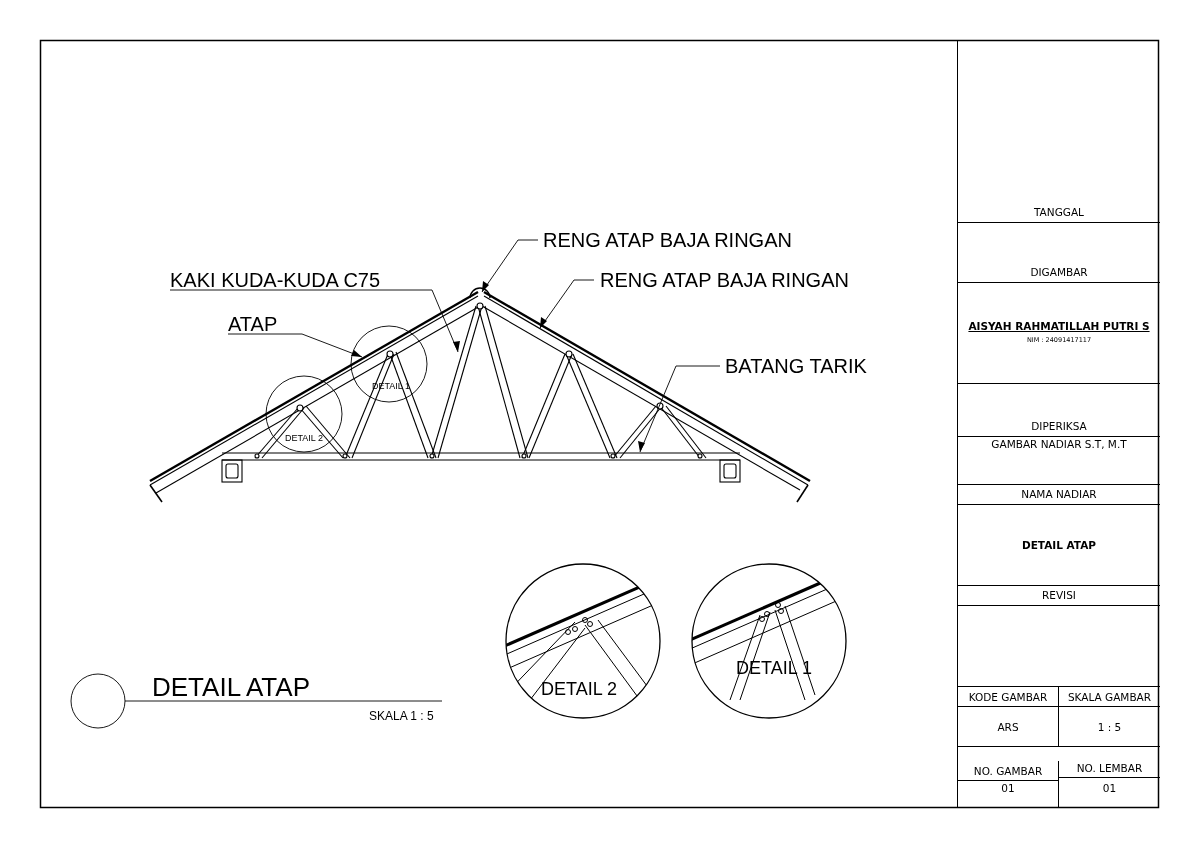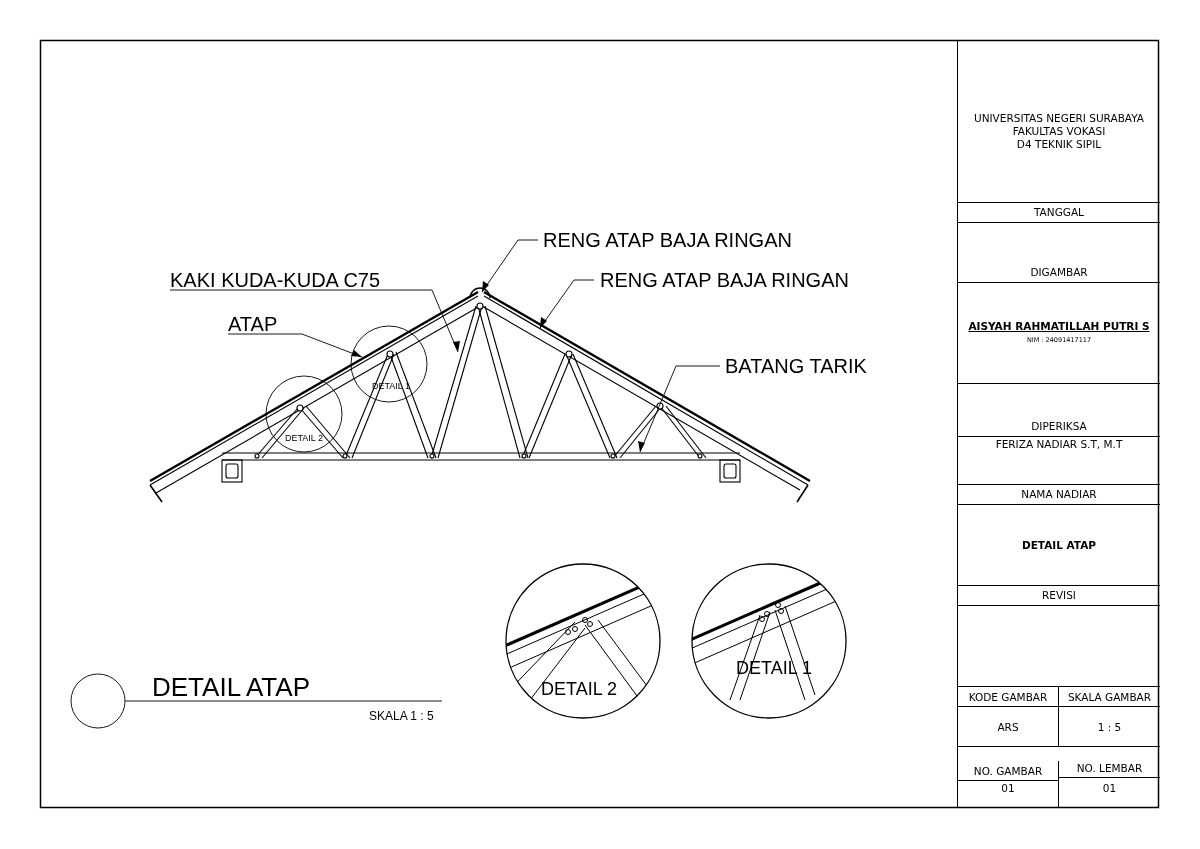--- a/index.html
+++ b/index.html
@@ -162,33 +162,28 @@
   <g>
     <circle cx="98" cy="701" r="27" fill="none" stroke="#000" stroke-width="0.9"></circle>
     <line x1="125" y1="701" x2="442" y2="701" stroke="#000" stroke-width="0.9"></line>
     <text x="152" y="696" font-size="26">DETAIL ATAP</text>
     <text x="369" y="720" font-size="12">SKALA 1 : 5</text>
   </g>
 </svg>
 
 
 <div class="tb">
-  <div class="tb-cell" style="top:21px;height:142px;flex-direction:column;">
-    <span>UNIVERSITAS NEGERI SURABAYA</span>
-    <span>FAKULTAS VOKASI</span>
-    <span>D4 TEKNIK SIPIL</span>
-  </div>
   <div class="tb-cell" style="top:163px;height:20px;">TANGGAL</div>
   <div class="tb-cell" style="top:223px;height:20px;">DIGAMBAR</div>
   <div class="tb-cell" style="top:243px;height:101px;flex-direction:column;">
     <span class="drawer-name">AISYAH RAHMATILLAH PUTRI S</span>
     <span class="nim">NIM : 24091417117</span>
   </div>
   <div class="tb-cell" style="top:344px;height:20px;margin-top:33px;">DIPERIKSA</div>
-  <div class="tb-cell" style="top:364px;height:81px;">FERIZA NADIAR S.T, M.T</div>
+  <div class="tb-cell" style="top:364px;height:81px;">GAMBAR NADIAR S.T, M.T</div>
   <div class="tb-cell" style="top:445px;height:20px;">NAMA NADIAR</div>
   <div class="tb-cell bold" style="top:465px;height:81px;">DETAIL ATAP</div>
   <div class="tb-cell" style="top:546px;height:20px;">REVISI</div>
   <div class="tb-cell" style="top:566px;height:81px;"></div>
   <div class="tb-half l" style="top:647px;height:20px;">KODE GAMBAR</div>
   <div class="tb-half r" style="top:647px;height:20px;">SKALA GAMBAR</div>
   <div class="tb-half l" style="top:667px;height:40px;">ARS</div>
   <div class="tb-half r" style="top:667px;height:40px;">1 : 5</div>
   <div class="tb-half l" style="top:707px;height:20px;margin-top:14px;">NO. GAMBAR</div>
   <div class="tb-half r" style="top:707px;height:20px;margin-top:11px;">NO. LEMBAR</div>

